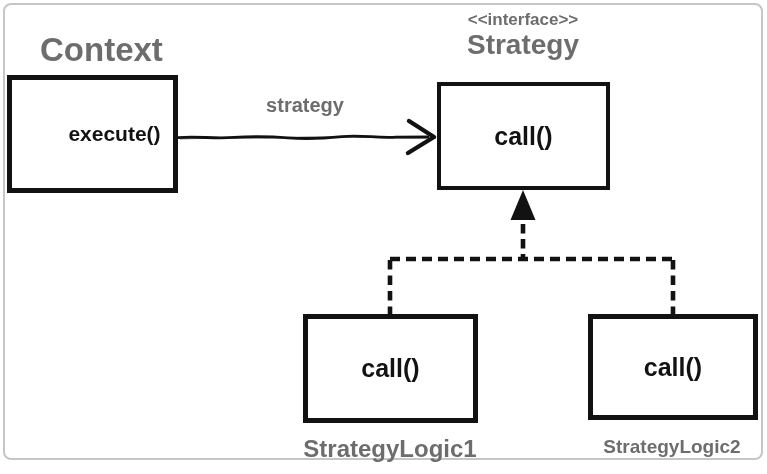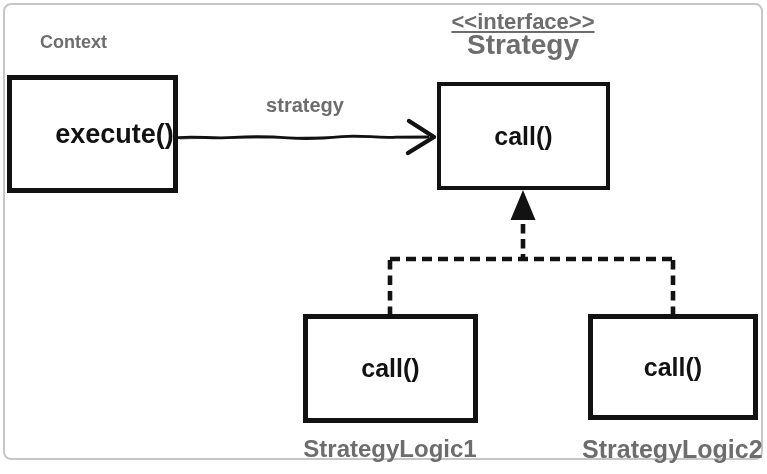--- a/index.html
+++ b/index.html
@@ -18,28 +18,28 @@
   .gray-label{
     position:absolute;color:#6d6d6d;font-weight:bold;
     white-space:nowrap;line-height:1;
   }
   .uml-box{
     position:absolute;background:#ffffff;
     display:flex;align-items:center;justify-content:center;
     box-sizing:border-box;color:#121212;font-weight:bold;
     white-space:nowrap;
   }
-  .ctx-title{left:40px;top:33px;font-size:18px;}
-  .iface-stereo{left:433px;top:11px;width:180px;text-align:center;font-size:22px;text-decoration:underline;}
+  .ctx-title{left:40px;top:33px;font-size:33px;}
+  .iface-stereo{left:433px;top:11px;width:180px;text-align:center;font-size:17px;}
   .iface-title{left:433px;top:31px;width:180px;text-align:center;font-size:28px;}
   .assoc-label{left:243px;top:95px;width:124px;text-align:center;font-size:20px;}
   .impl1-title{left:300px;top:437px;width:180px;text-align:center;font-size:24px;}
-  .impl2-title{left:582px;top:437px;width:180px;text-align:center;font-size:25px;}
+  .impl2-title{left:582px;top:437px;width:180px;text-align:center;font-size:19px;}
 
-  .box-context{left:7px;top:75px;width:171px;height:118px;border:5px solid #121212;font-size:27px;padding-left:44px;}
+  .box-context{left:7px;top:75px;width:171px;height:118px;border:5px solid #121212;font-size:21px;padding-left:44px;}
   .box-strategy{left:437px;top:82px;width:173px;height:108px;border:4px solid #121212;font-size:25px;}
   .box-impl1{left:303px;top:314px;width:175px;height:109px;border:5px solid #121212;font-size:25px;}
   .box-impl2{left:588px;top:314px;width:170px;height:106px;border:5px solid #121212;font-size:25px;}
 
   svg.connectors{position:absolute;left:0;top:0;width:767px;height:474px;}
 </style>
 </head>
 <body>
 
 <div class="stage">

